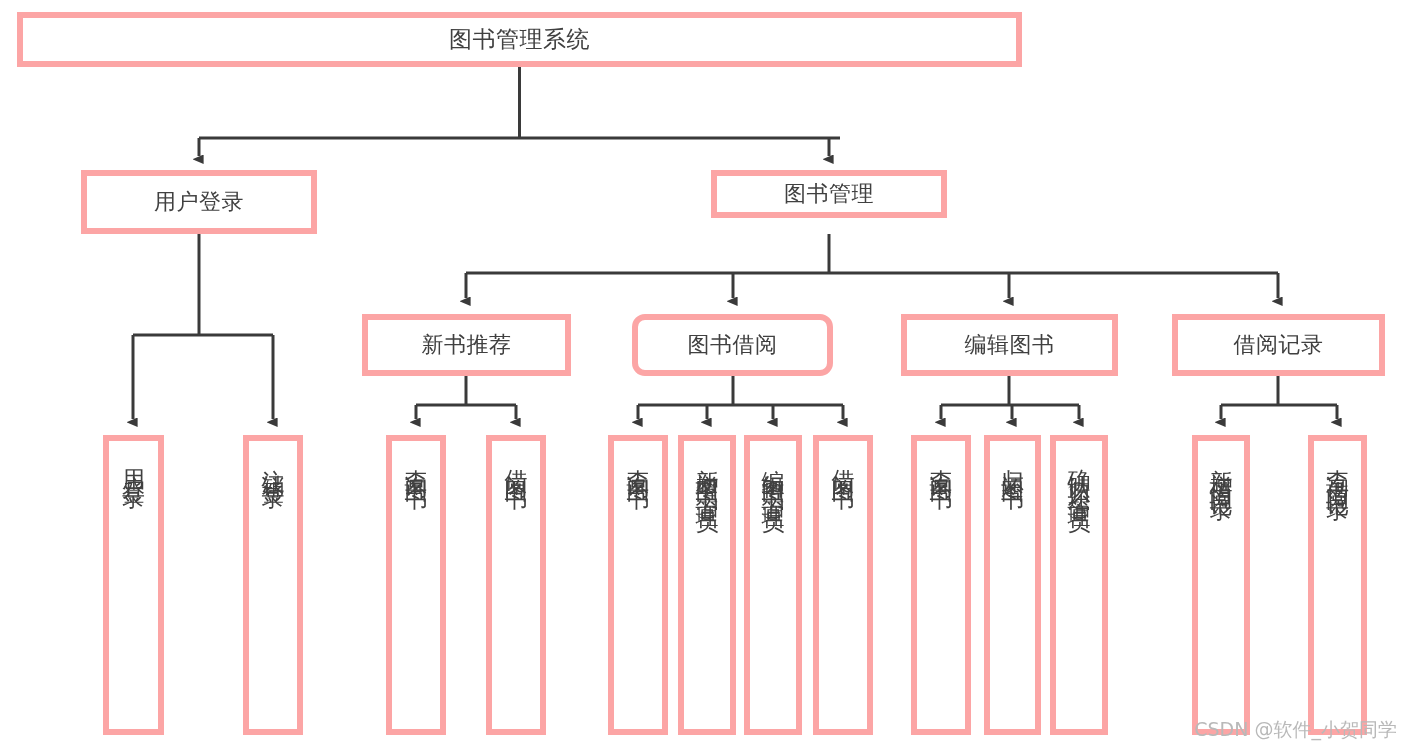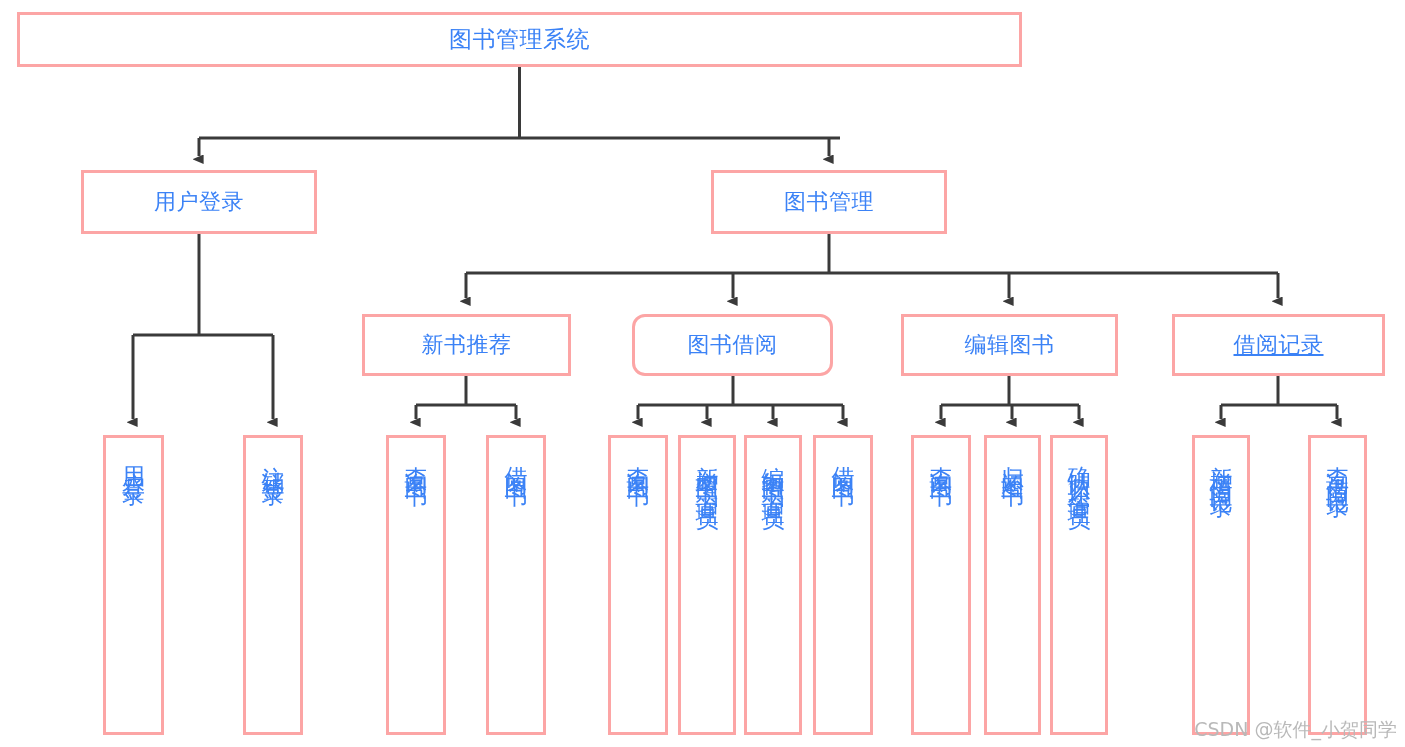--- a/index.html
+++ b/index.html
@@ -17,25 +17,25 @@
   svg#wires{
     position:absolute;
     left:0;top:0;
     width:1405px;height:747px;
     pointer-events:none;
   }
   .node{
     position:absolute;
     box-sizing:border-box;
     background:#ffffff;
-    border:3px solid #fca5a5;
+    border:6px solid #fca5a5;
     display:flex;
     align-items:center;
     justify-content:center;
-    color:#3b82f6;
+    color:#404040;
   }
   .node .label{
     display:block;
     text-align:center;
     line-height:1.12;
     letter-spacing:0.5px;
   }
   .node.horiz .label{
     font-size:22px;
   }
@@ -136,34 +136,34 @@
     </g>
   </svg>
 
   <div class="node horiz root" style="left:17px;top:12px;width:1005px;height:55px;">
     <span class="label">图书管理系统</span>
   </div>
 
   <div class="node horiz" style="left:81px;top:170px;width:236px;height:64px;">
     <span class="label">用户登录</span>
   </div>
-  <div class="node horiz" style="left:711px;top:170px;width:236px;height:64px;">
+  <div class="node horiz" style="left:711px;top:170px;width:236px;height:48px;">
     <span class="label">图书管理</span>
   </div>
 
   <div class="node horiz" style="left:362px;top:314px;width:209px;height:62px;justify-content:center;">
     <span class="label">新书推荐</span>
   </div>
   <div class="node horiz" style="left:632px;top:314px;width:201px;height:62px;border-radius:13px;">
     <span class="label">图书借阅</span>
   </div>
   <div class="node horiz" style="left:901px;top:314px;width:217px;height:62px;">
     <span class="label">编辑图书</span>
   </div>
-  <div class="node horiz" style="left:1172px;top:314px;width:213px;height:62px;text-decoration:underline;">
+  <div class="node horiz" style="left:1172px;top:314px;width:213px;height:62px;">
     <span class="label">借阅记录</span>
   </div>
 
   <div class="node vert" style="left:103px;top:435px;width:61px;height:300px;">
     <span class="label">用户登录</span>
   </div>
   <div class="node vert" style="left:243px;top:435px;width:60px;height:300px;">
     <span class="label">注销登录</span>
   </div>
 

